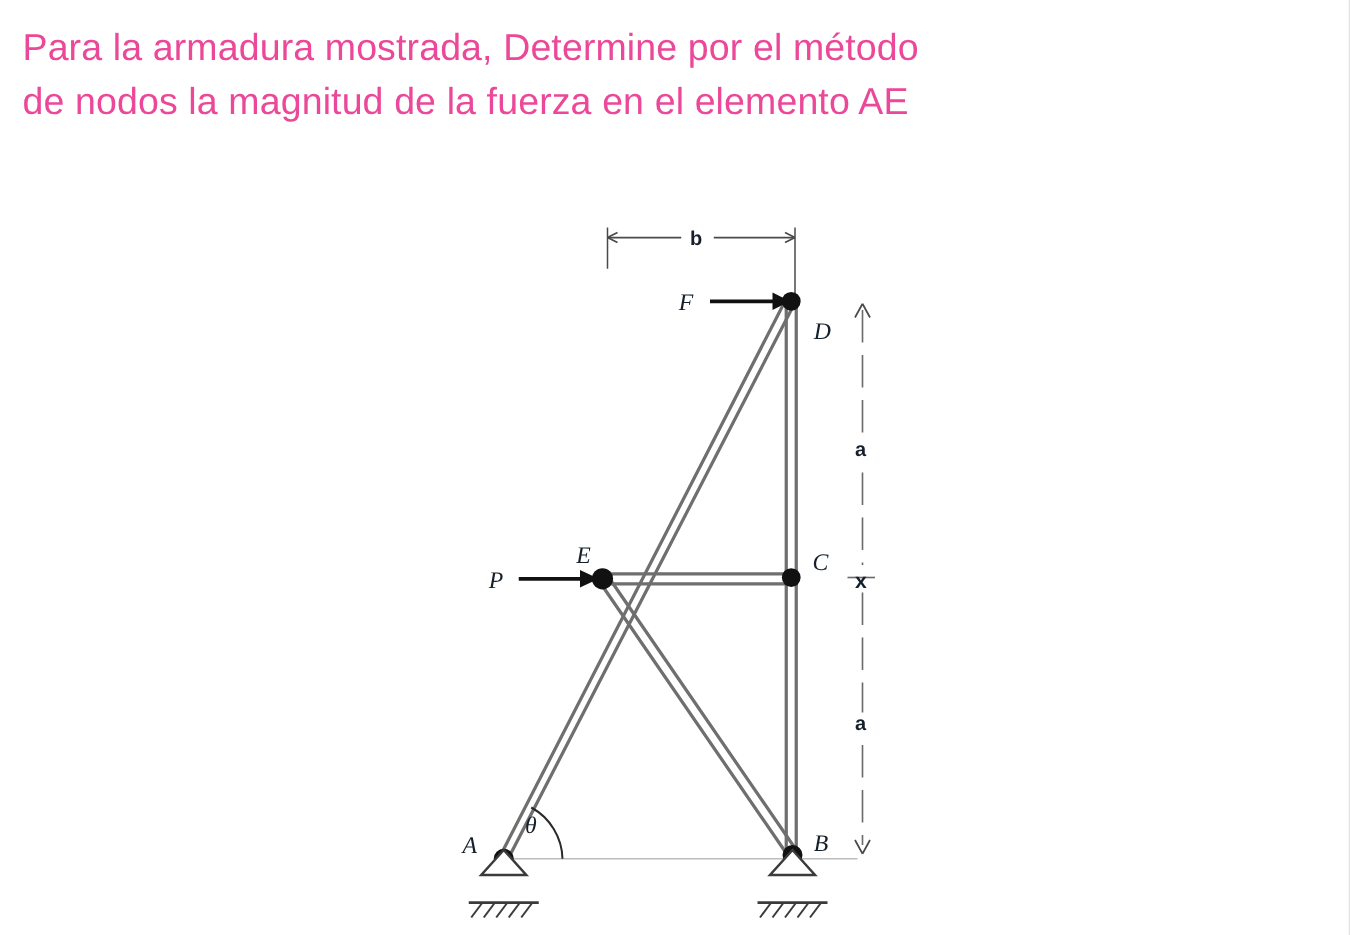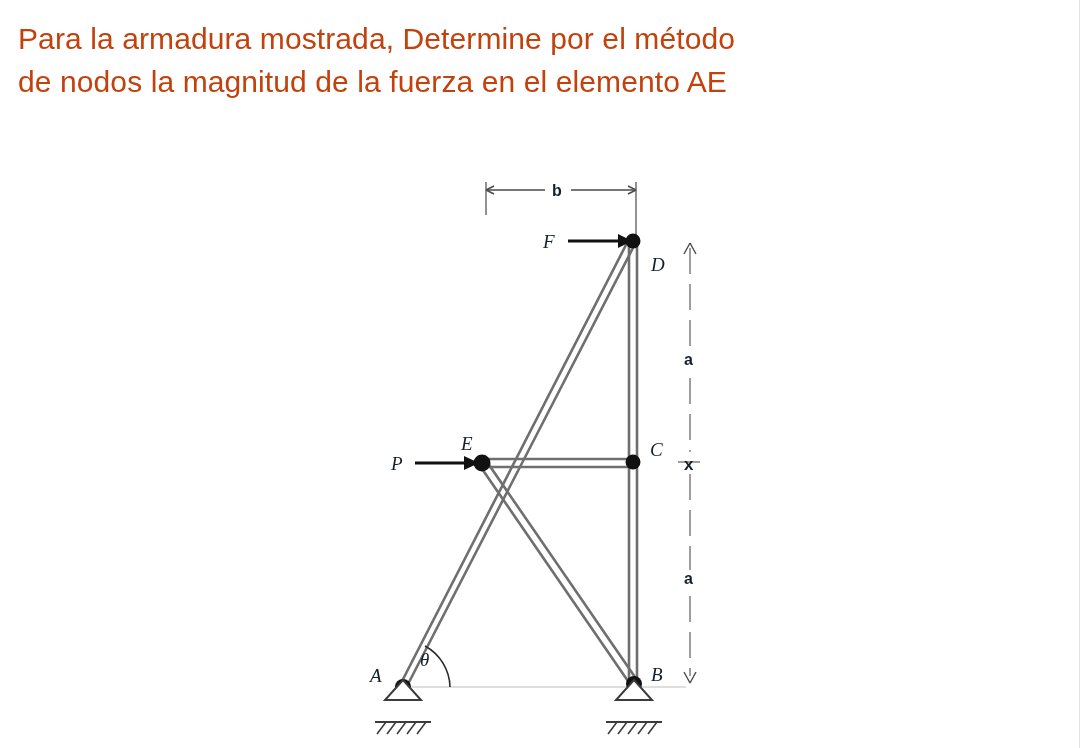--- a/index.html
+++ b/index.html
@@ -29,21 +29,21 @@
     height: 748px;
     background: #e3e3e3;
   }
   #prompt {
     position: absolute;
     left: 18px;
     top: 18px;
     width: 1010px;
     font-size: 30px;
     line-height: 1.42;
-    color: #c2410c;
+    color: #ec4899;
     font-family: "Liberation Sans", sans-serif;
     white-space: pre-line;
     letter-spacing: 0.1px;
   }
   #figure-wrap {
     position: absolute;
     left: 0;
     top: 150px;
     width: 1080px;
     height: 598px;

